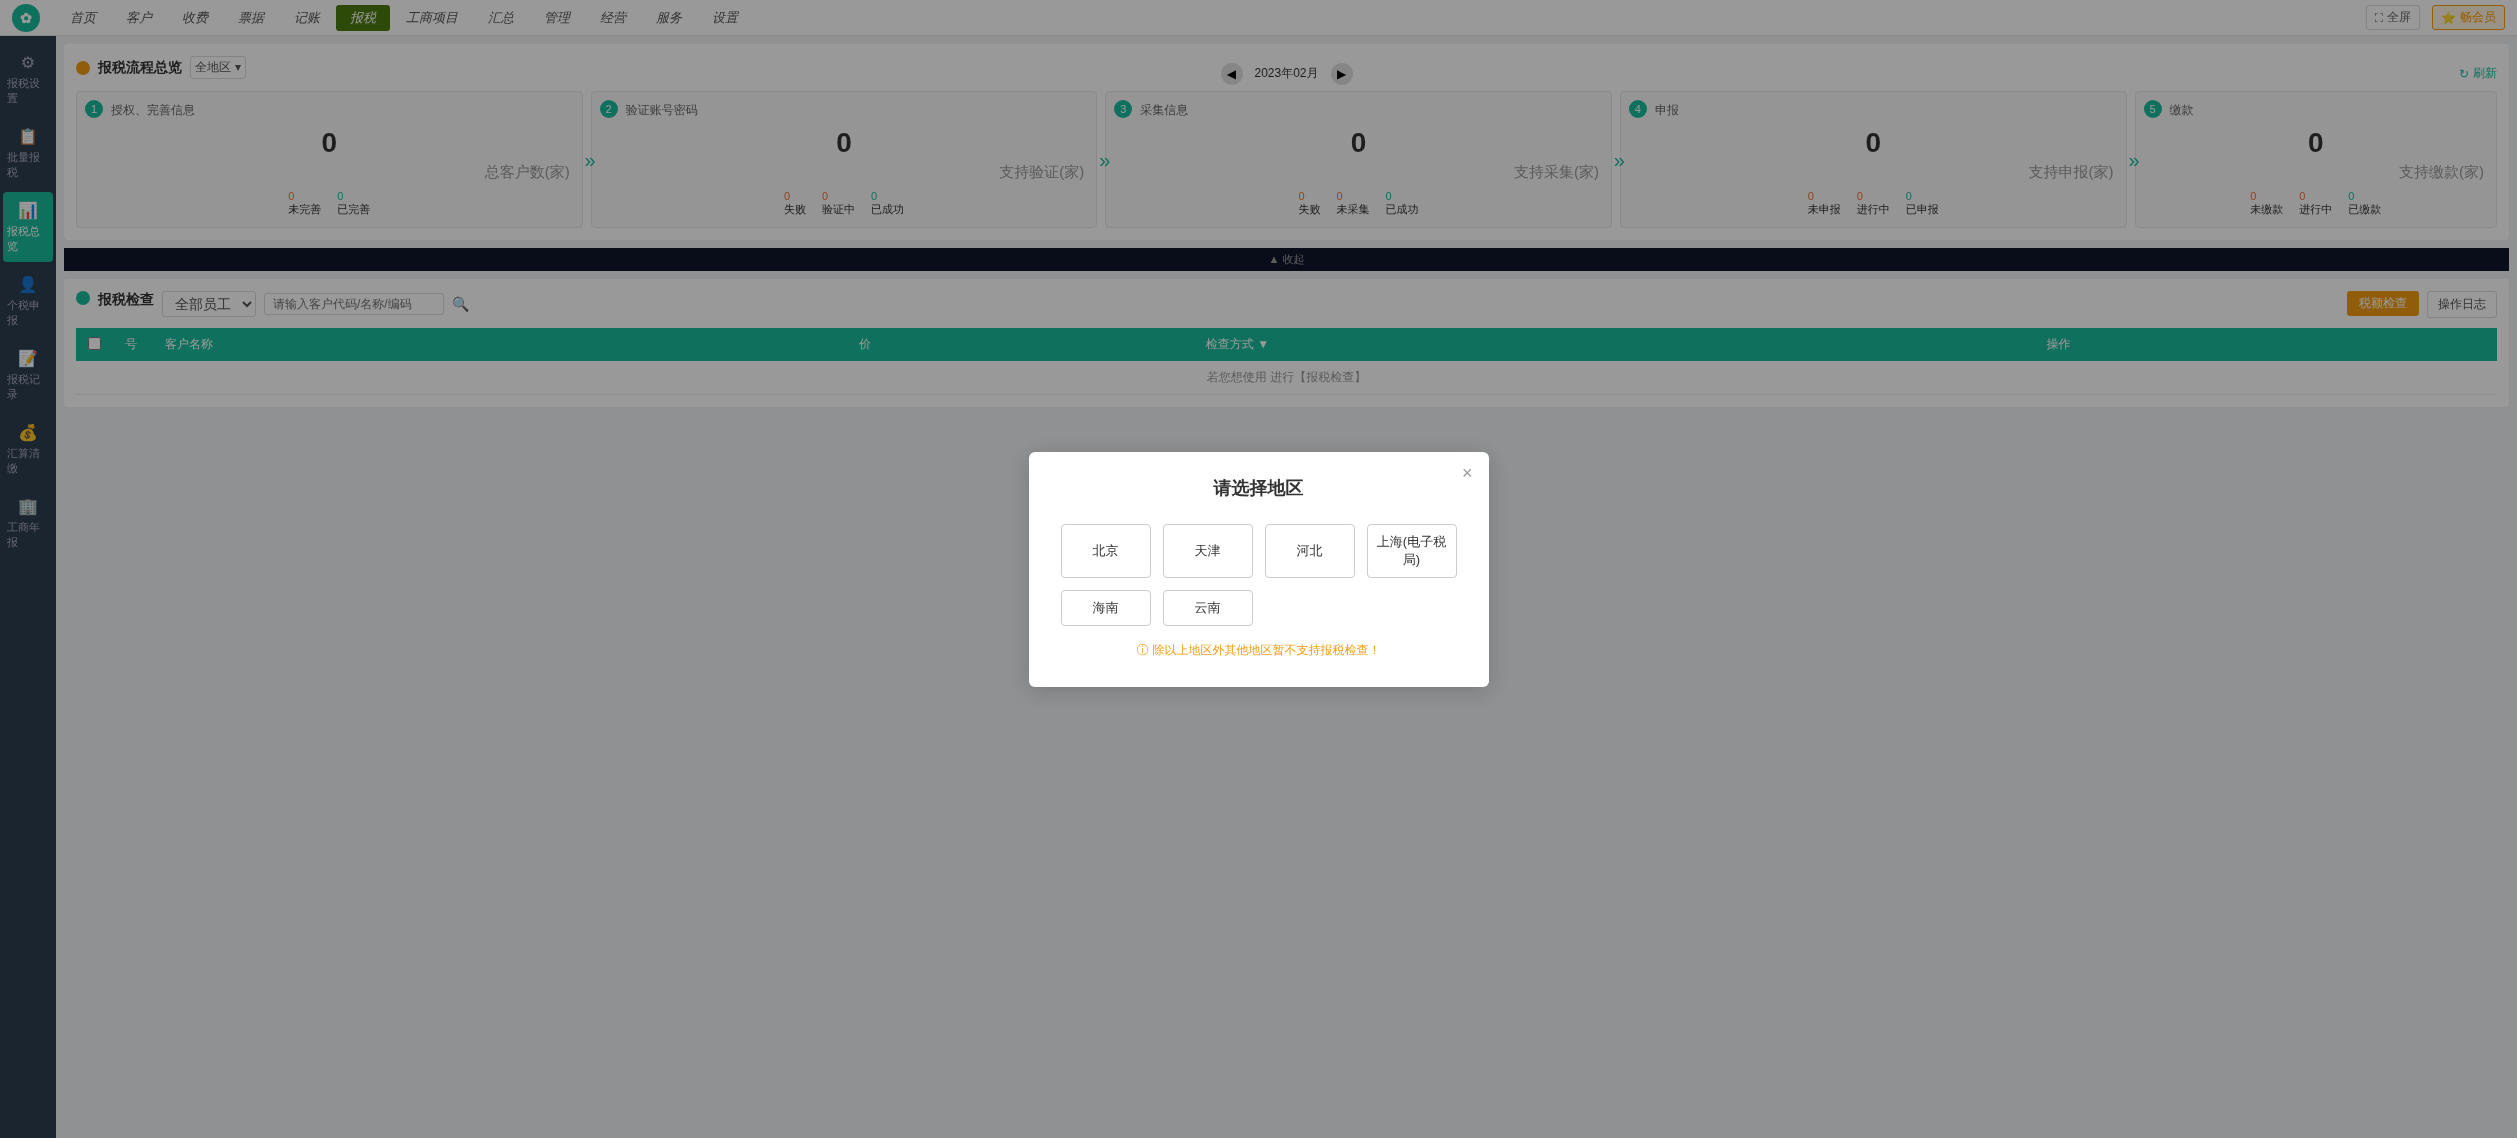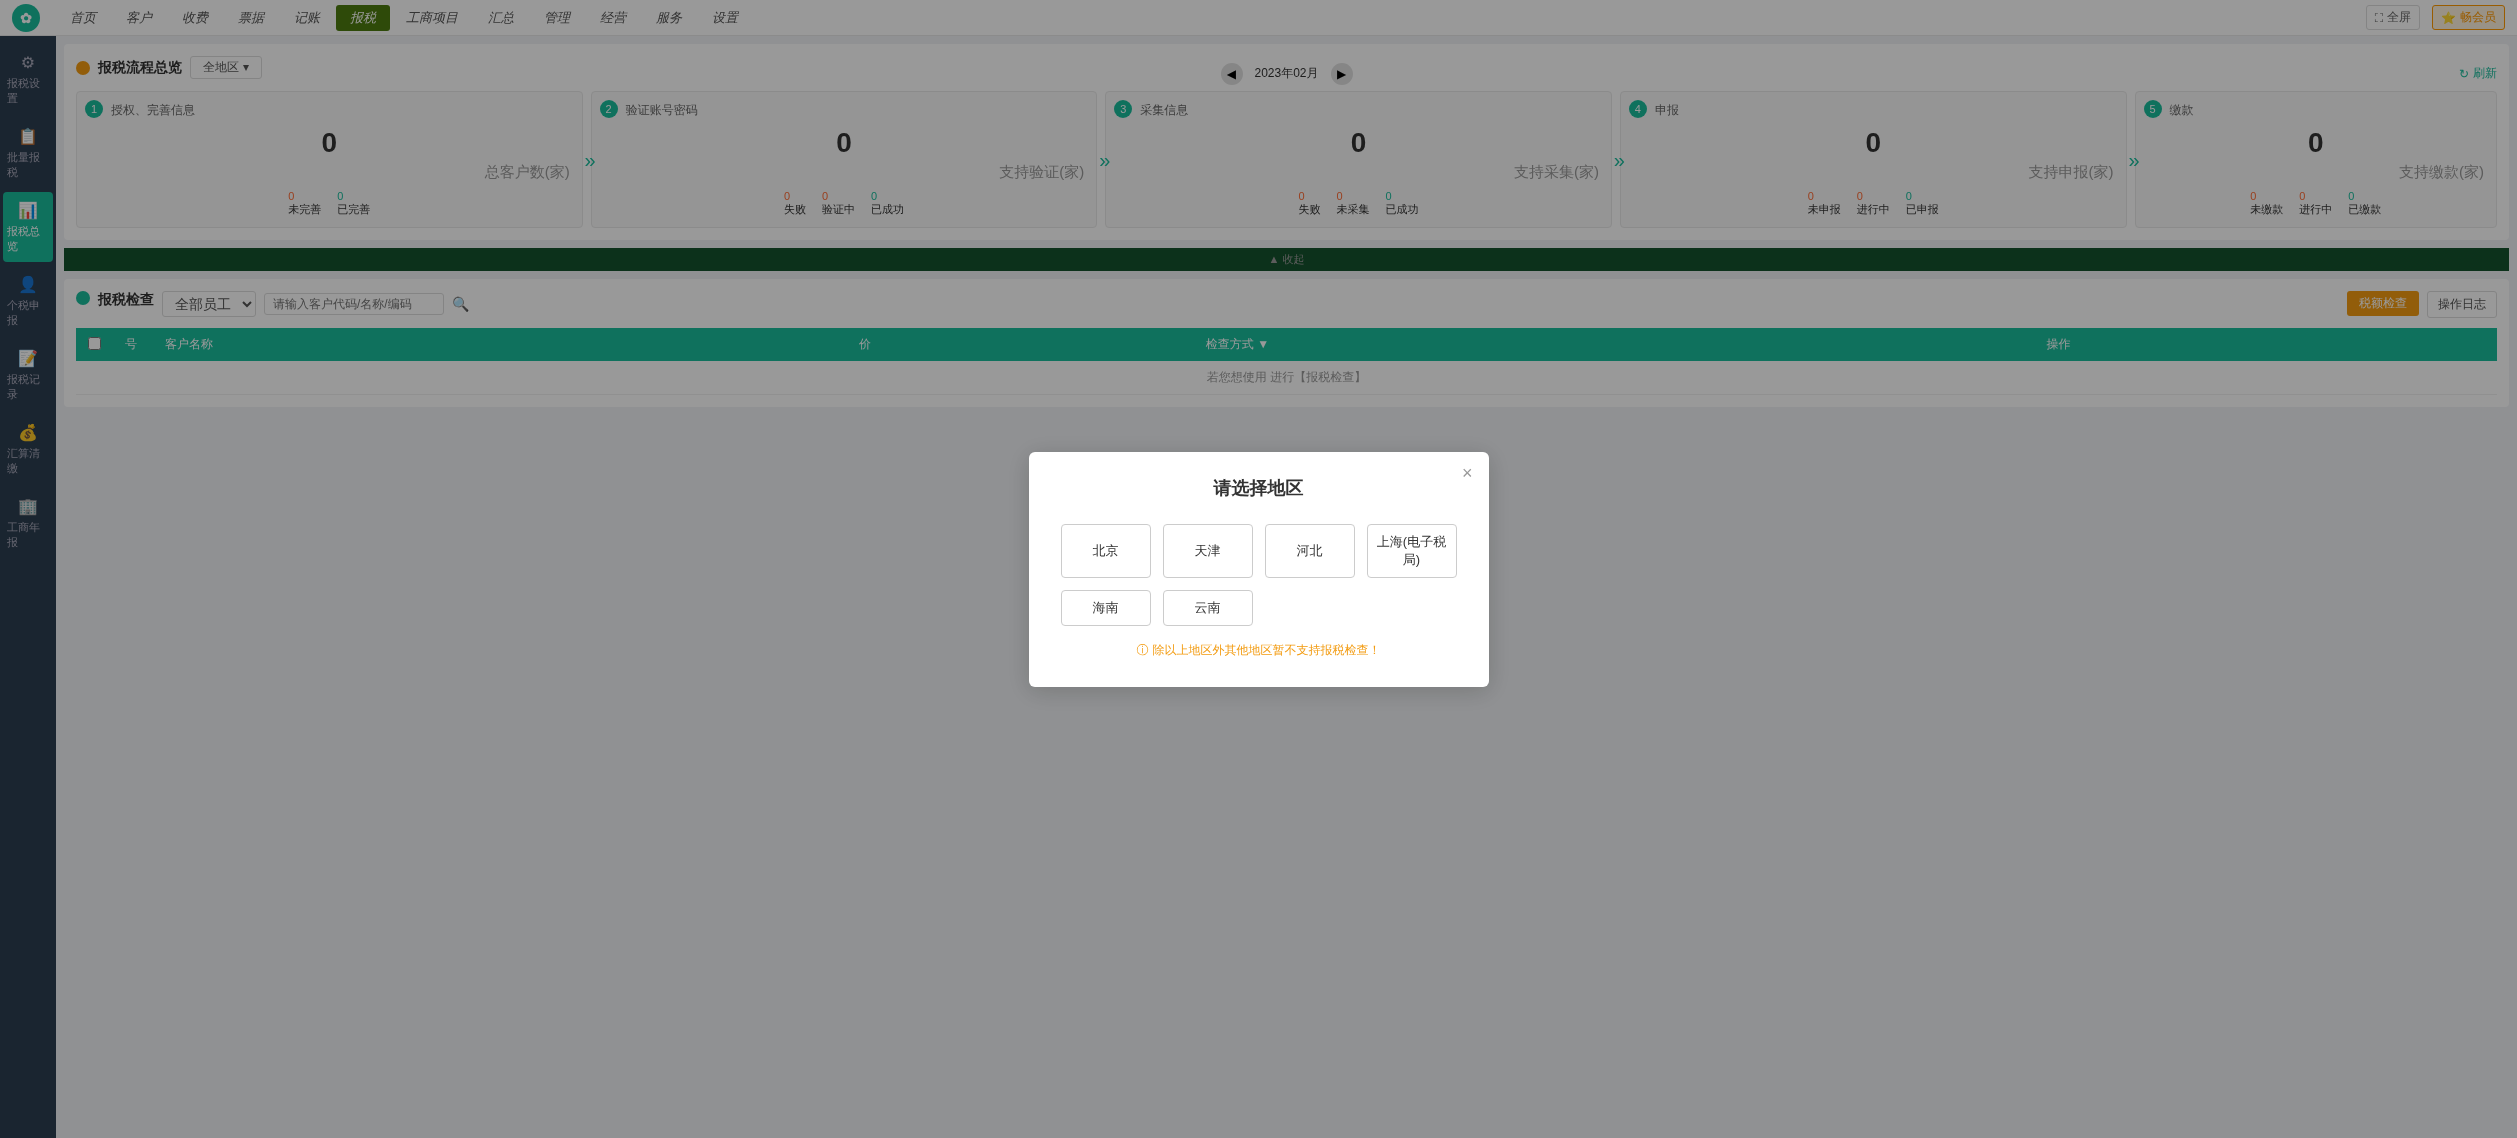--- a/index.html
+++ b/index.html
@@ -108,21 +108,21 @@
     }
     .section-title-icon {
       width: 14px; height: 14px;
       background: #f39c12;
       border-radius: 50%;
       display: inline-block;
     }
     .region-select {
       display: flex; align-items: center; gap: 4px;
       border: 1px solid #ddd; border-radius: 3px;
-      padding: 2px 12px; cursor: pointer; font-size: 12px;
+      padding: 2px 4px; cursor: pointer; font-size: 12px;
       color: #555;
     }
     .month-nav {
       display: flex; align-items: center; gap: 12px;
       margin: 0 auto;
       position: absolute; left: 50%; transform: translateX(-50%);
     }
     .month-nav-btn {
       width: 22px; height: 22px; border-radius: 50%;
       background: #e0e0e0; border: none; cursor: pointer;
@@ -182,21 +182,21 @@
       position: absolute; right: -14px; top: 50%;
       transform: translateY(-50%);
       z-index: 1;
       color: #1abc9c;
       font-size: 20px;
     }
     .step-last { flex: 0.7; }
 
     
     .collapse-bar {
-      background: #14532d; text-align: center;
+      background: #0f172a; text-align: center;
       padding: 4px; cursor: pointer;
       color: #999; font-size: 11px;
       margin: 4px 8px;
     }
 
     
     .tax-check-section {
       background: #fff;
       margin: 8px;
       border-radius: 4px;

